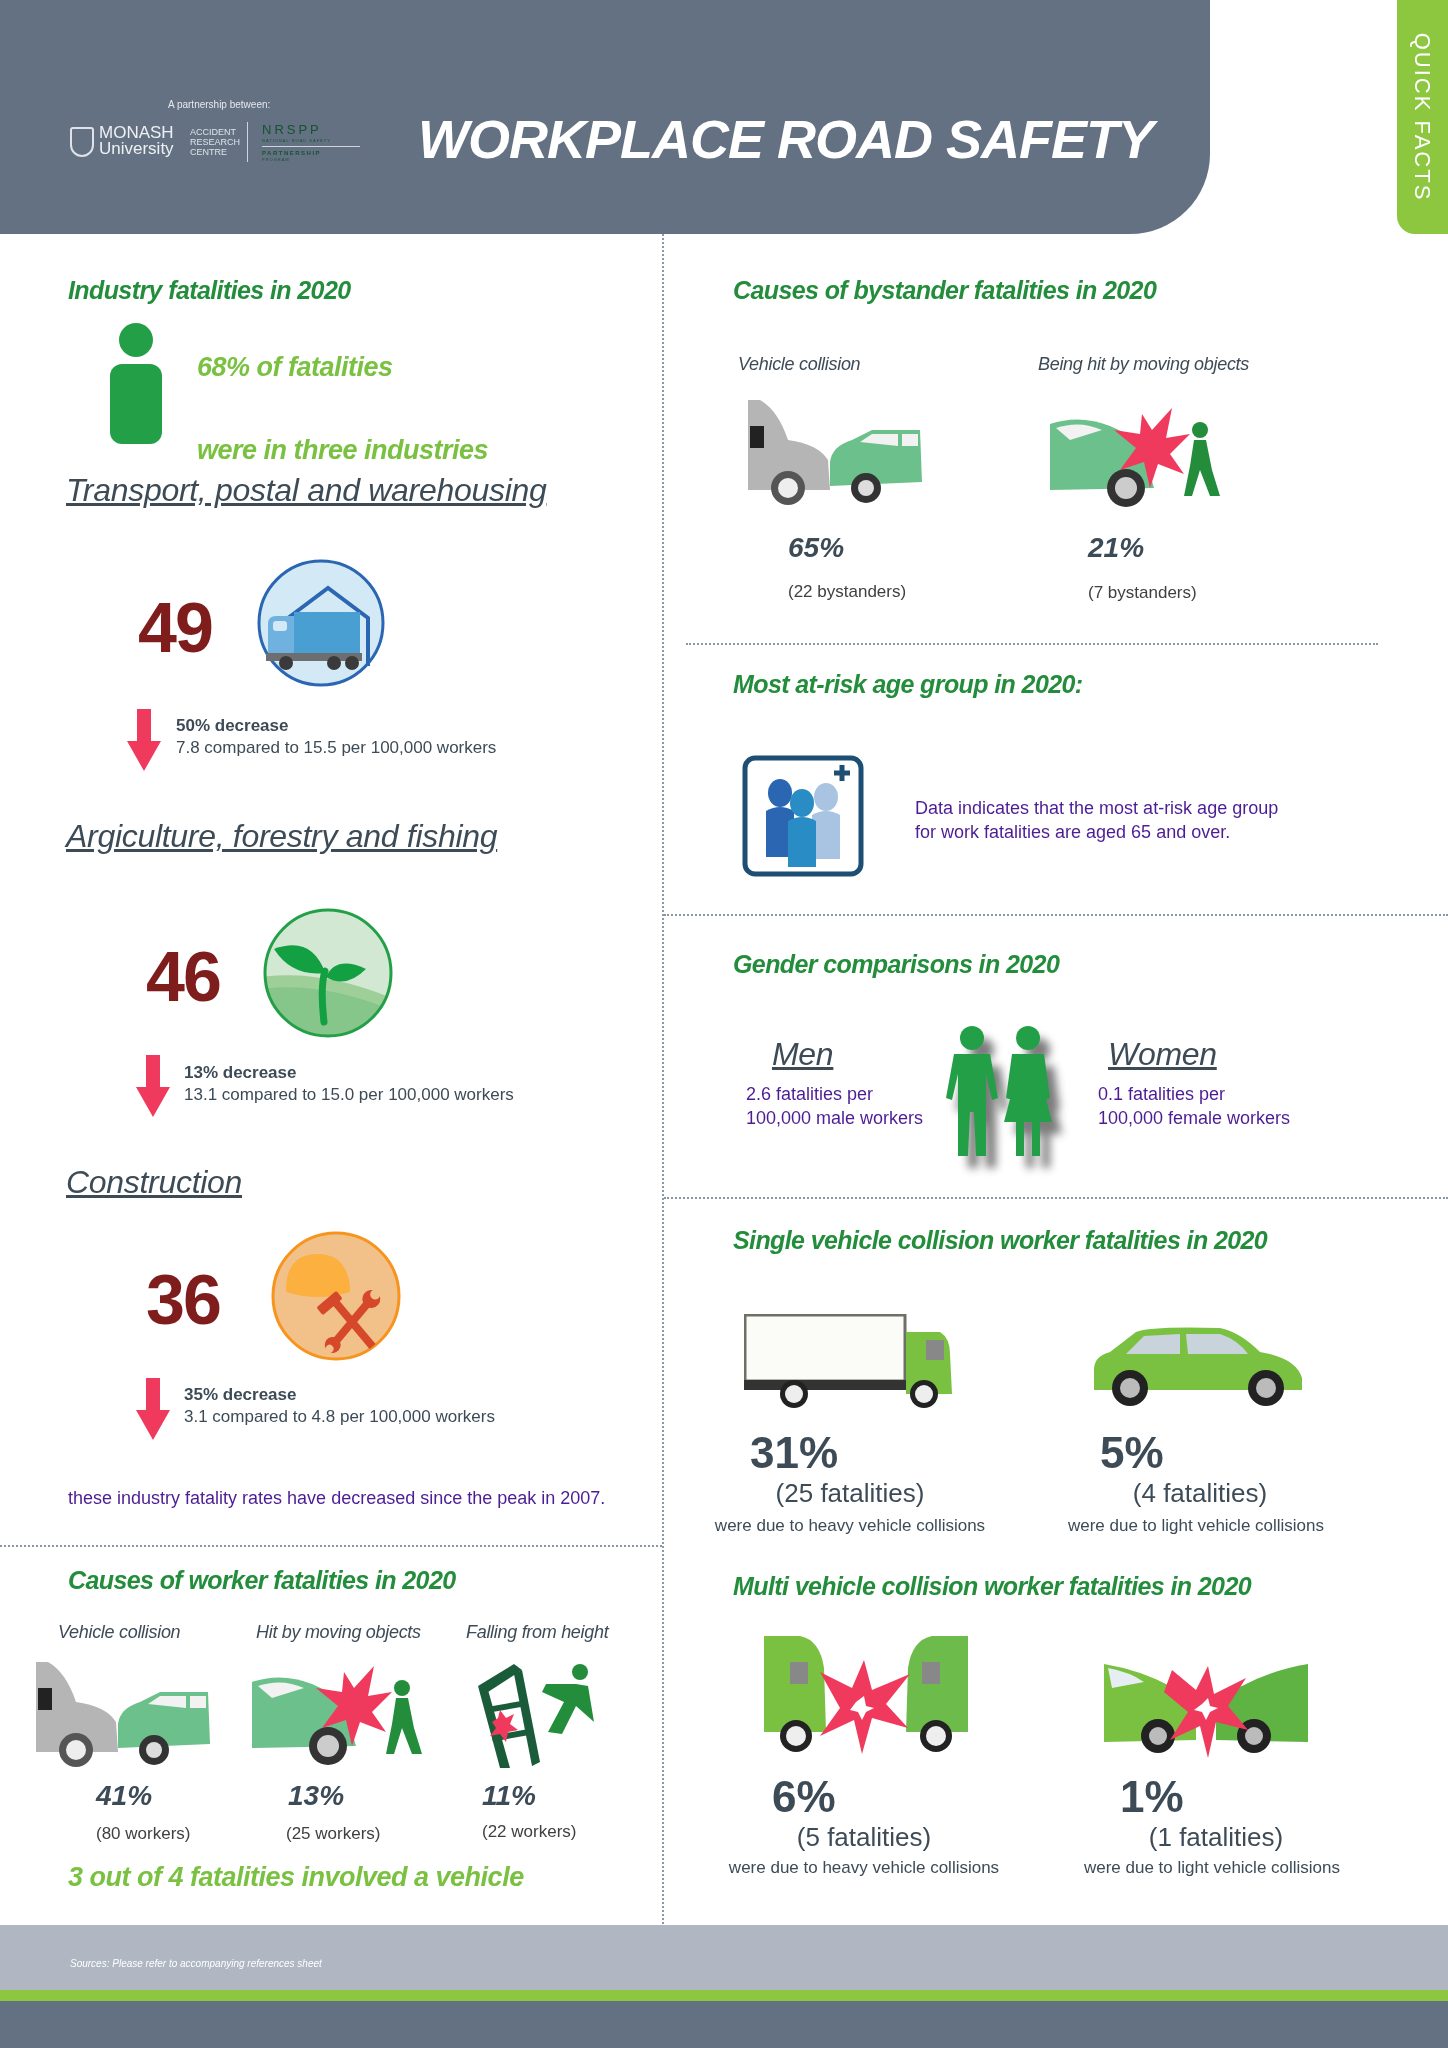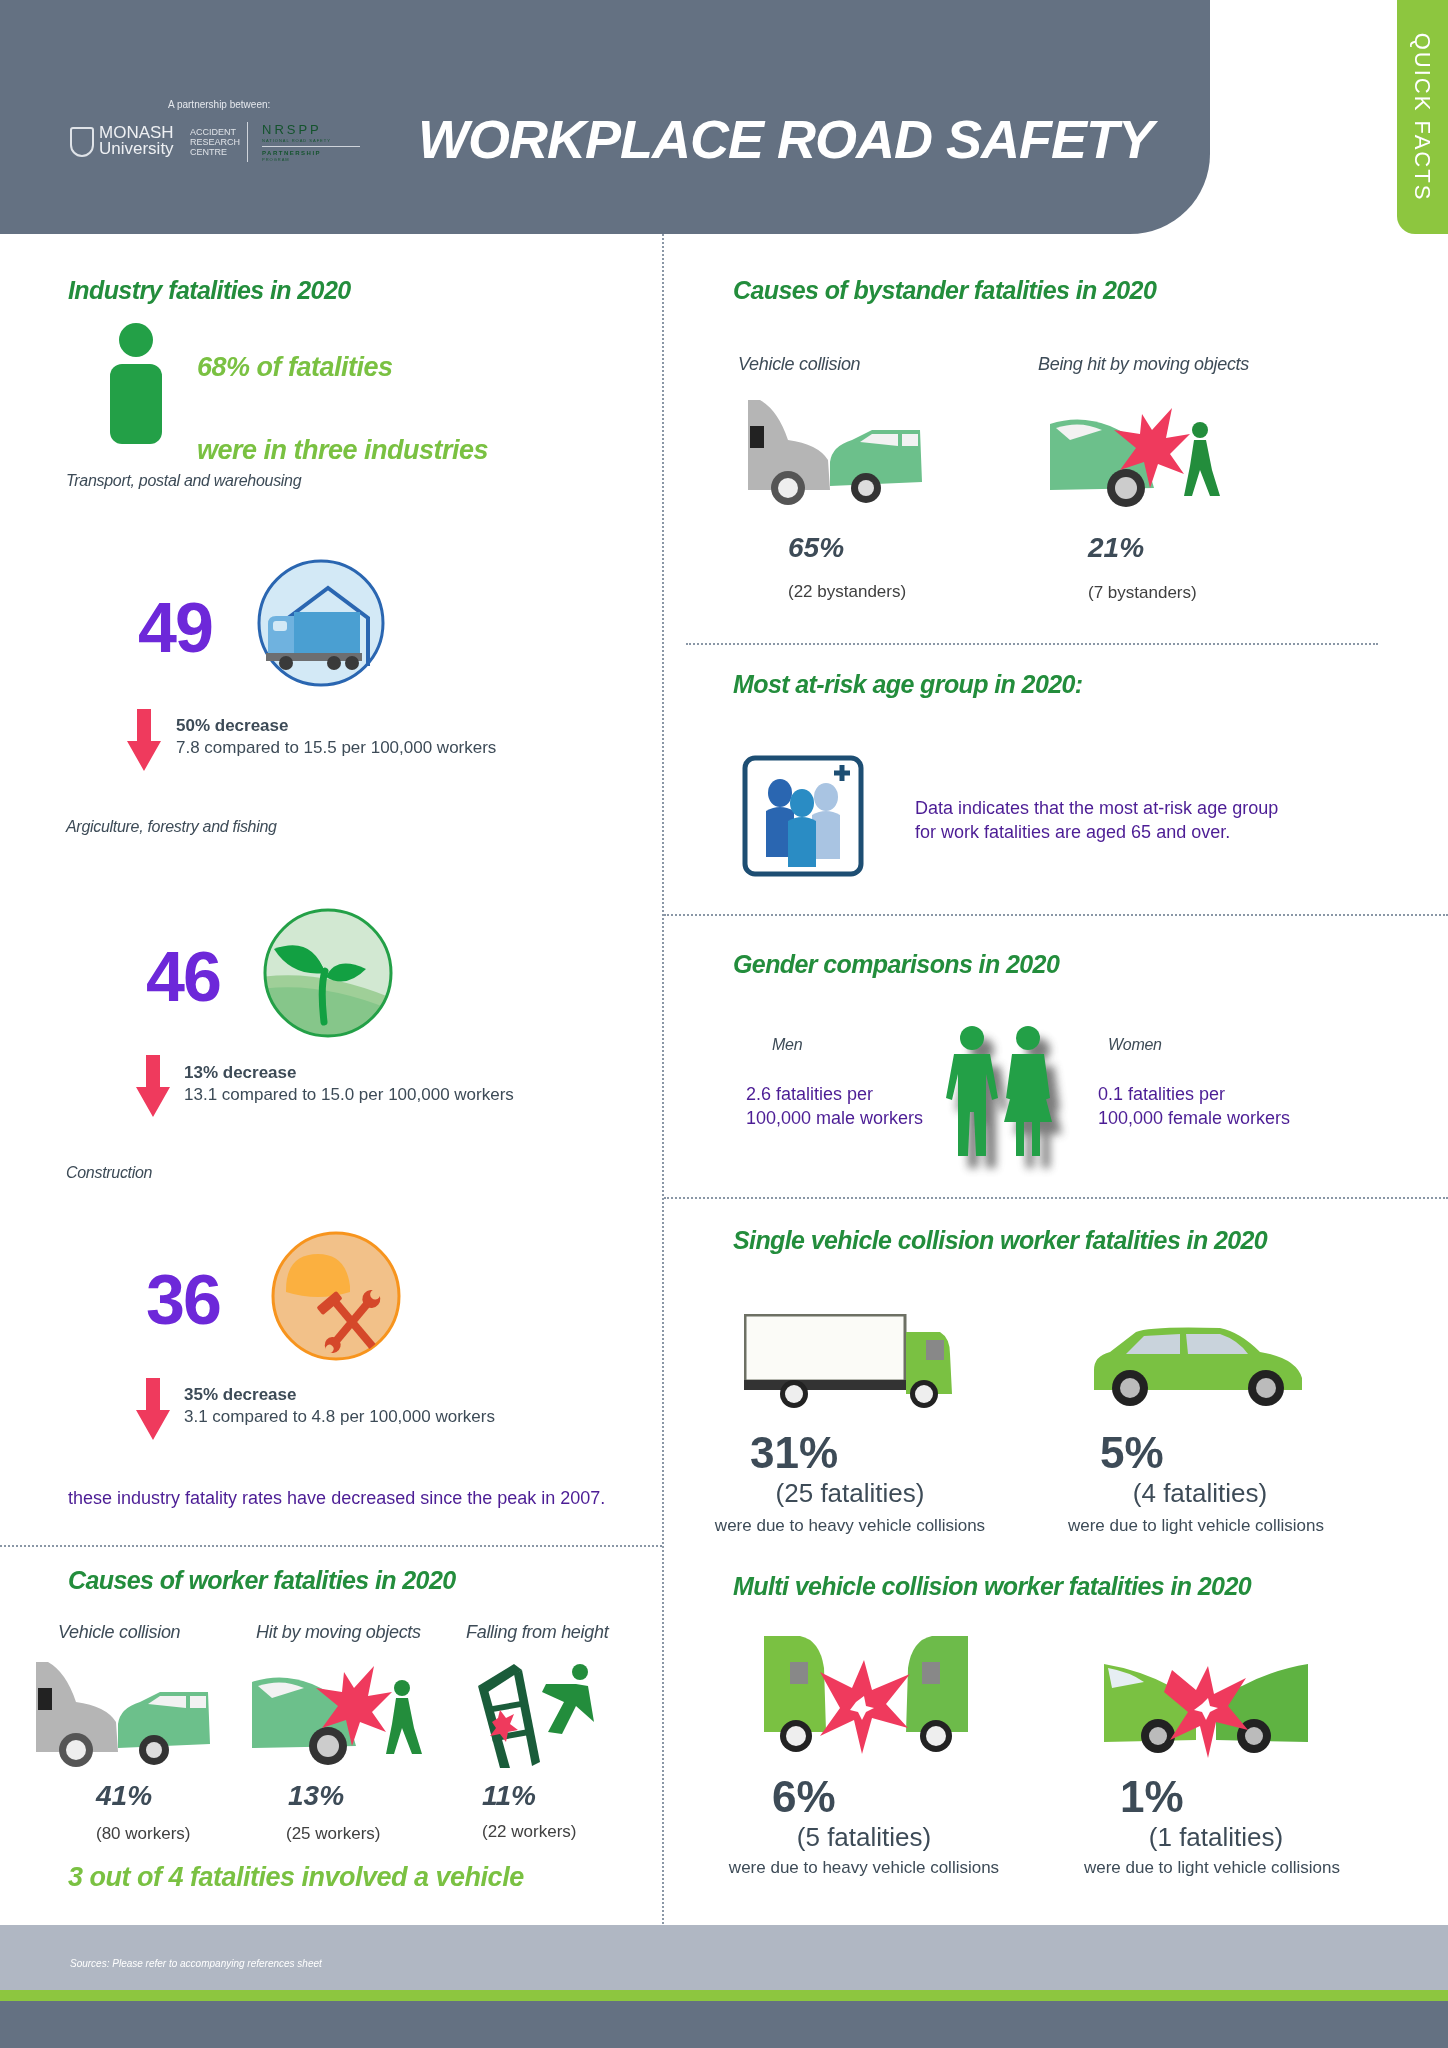--- a/index.html
+++ b/index.html
@@ -24,23 +24,23 @@
   .qf-tab { left: 1397px; top: 0; width: 51px; height: 234px; background: #8dc63f; border-radius: 0 0 0 18px; }
   .qf-text { left: 1397px; top: 0; width: 51px; height: 234px; display: flex; align-items: center; justify-content: center; }
   .qf-text span { transform: rotate(90deg); white-space: nowrap; color: #ffffff; font-size: 22px; letter-spacing: 2px; }
 
   
   .vdiv { left: 662px; top: 234px; width: 0; height: 1690px; border-left: 2px dotted #8a97a6; }
   .hdiv { height: 0; border-top: 2px dotted #8a97a6; }
 
   
   .sec-h { font-size: 25px; font-weight: bold; font-style: italic; color: #238d3c; letter-spacing: -0.6px; white-space: nowrap; }
-  .ind-h { font-size: 16px; font-style: italic; color: #3d4b57; letter-spacing: -0.3px; white-space: nowrap; }
+  .ind-h { font-size: 32px; font-style: italic; color: #3d4b57; letter-spacing: -0.3px; white-space: nowrap; text-decoration: underline; }
   .sub-i { font-size: 18px; font-style: italic; color: #3d4b57; letter-spacing: -0.3px; white-space: nowrap; }
-  .bignum { font-size: 70px; font-weight: bold; color: #6d28d9; letter-spacing: -2px; }
+  .bignum { font-size: 70px; font-weight: bold; color: #7f1d1d; letter-spacing: -2px; }
   .dec-b { font-size: 17px; font-weight: bold; color: #3d4b57; white-space: nowrap; }
   .dec-t { font-size: 17px; color: #3d4b57; white-space: nowrap; }
   .pct-i { font-size: 28px; font-weight: bold; font-style: italic; color: #3d4b57; }
   .cnt { font-size: 17px; color: #404040; white-space: nowrap; }
   .green-i { font-size: 27px; font-weight: bold; font-style: italic; color: #7ac142; letter-spacing: -0.5px; white-space: nowrap; }
   .body-t { font-size: 18px; color: #4c1d95; line-height: 24px; white-space: nowrap; }
   .stat-big { font-size: 44px; font-weight: bold; color: #3d4b57; text-align: left; }
   .stat-mid { font-size: 26px; color: #3d4b57; text-align: center; white-space: nowrap; }
   .stat-sm { font-size: 17px; color: #3d4b57; text-align: center; white-space: nowrap; }
 

